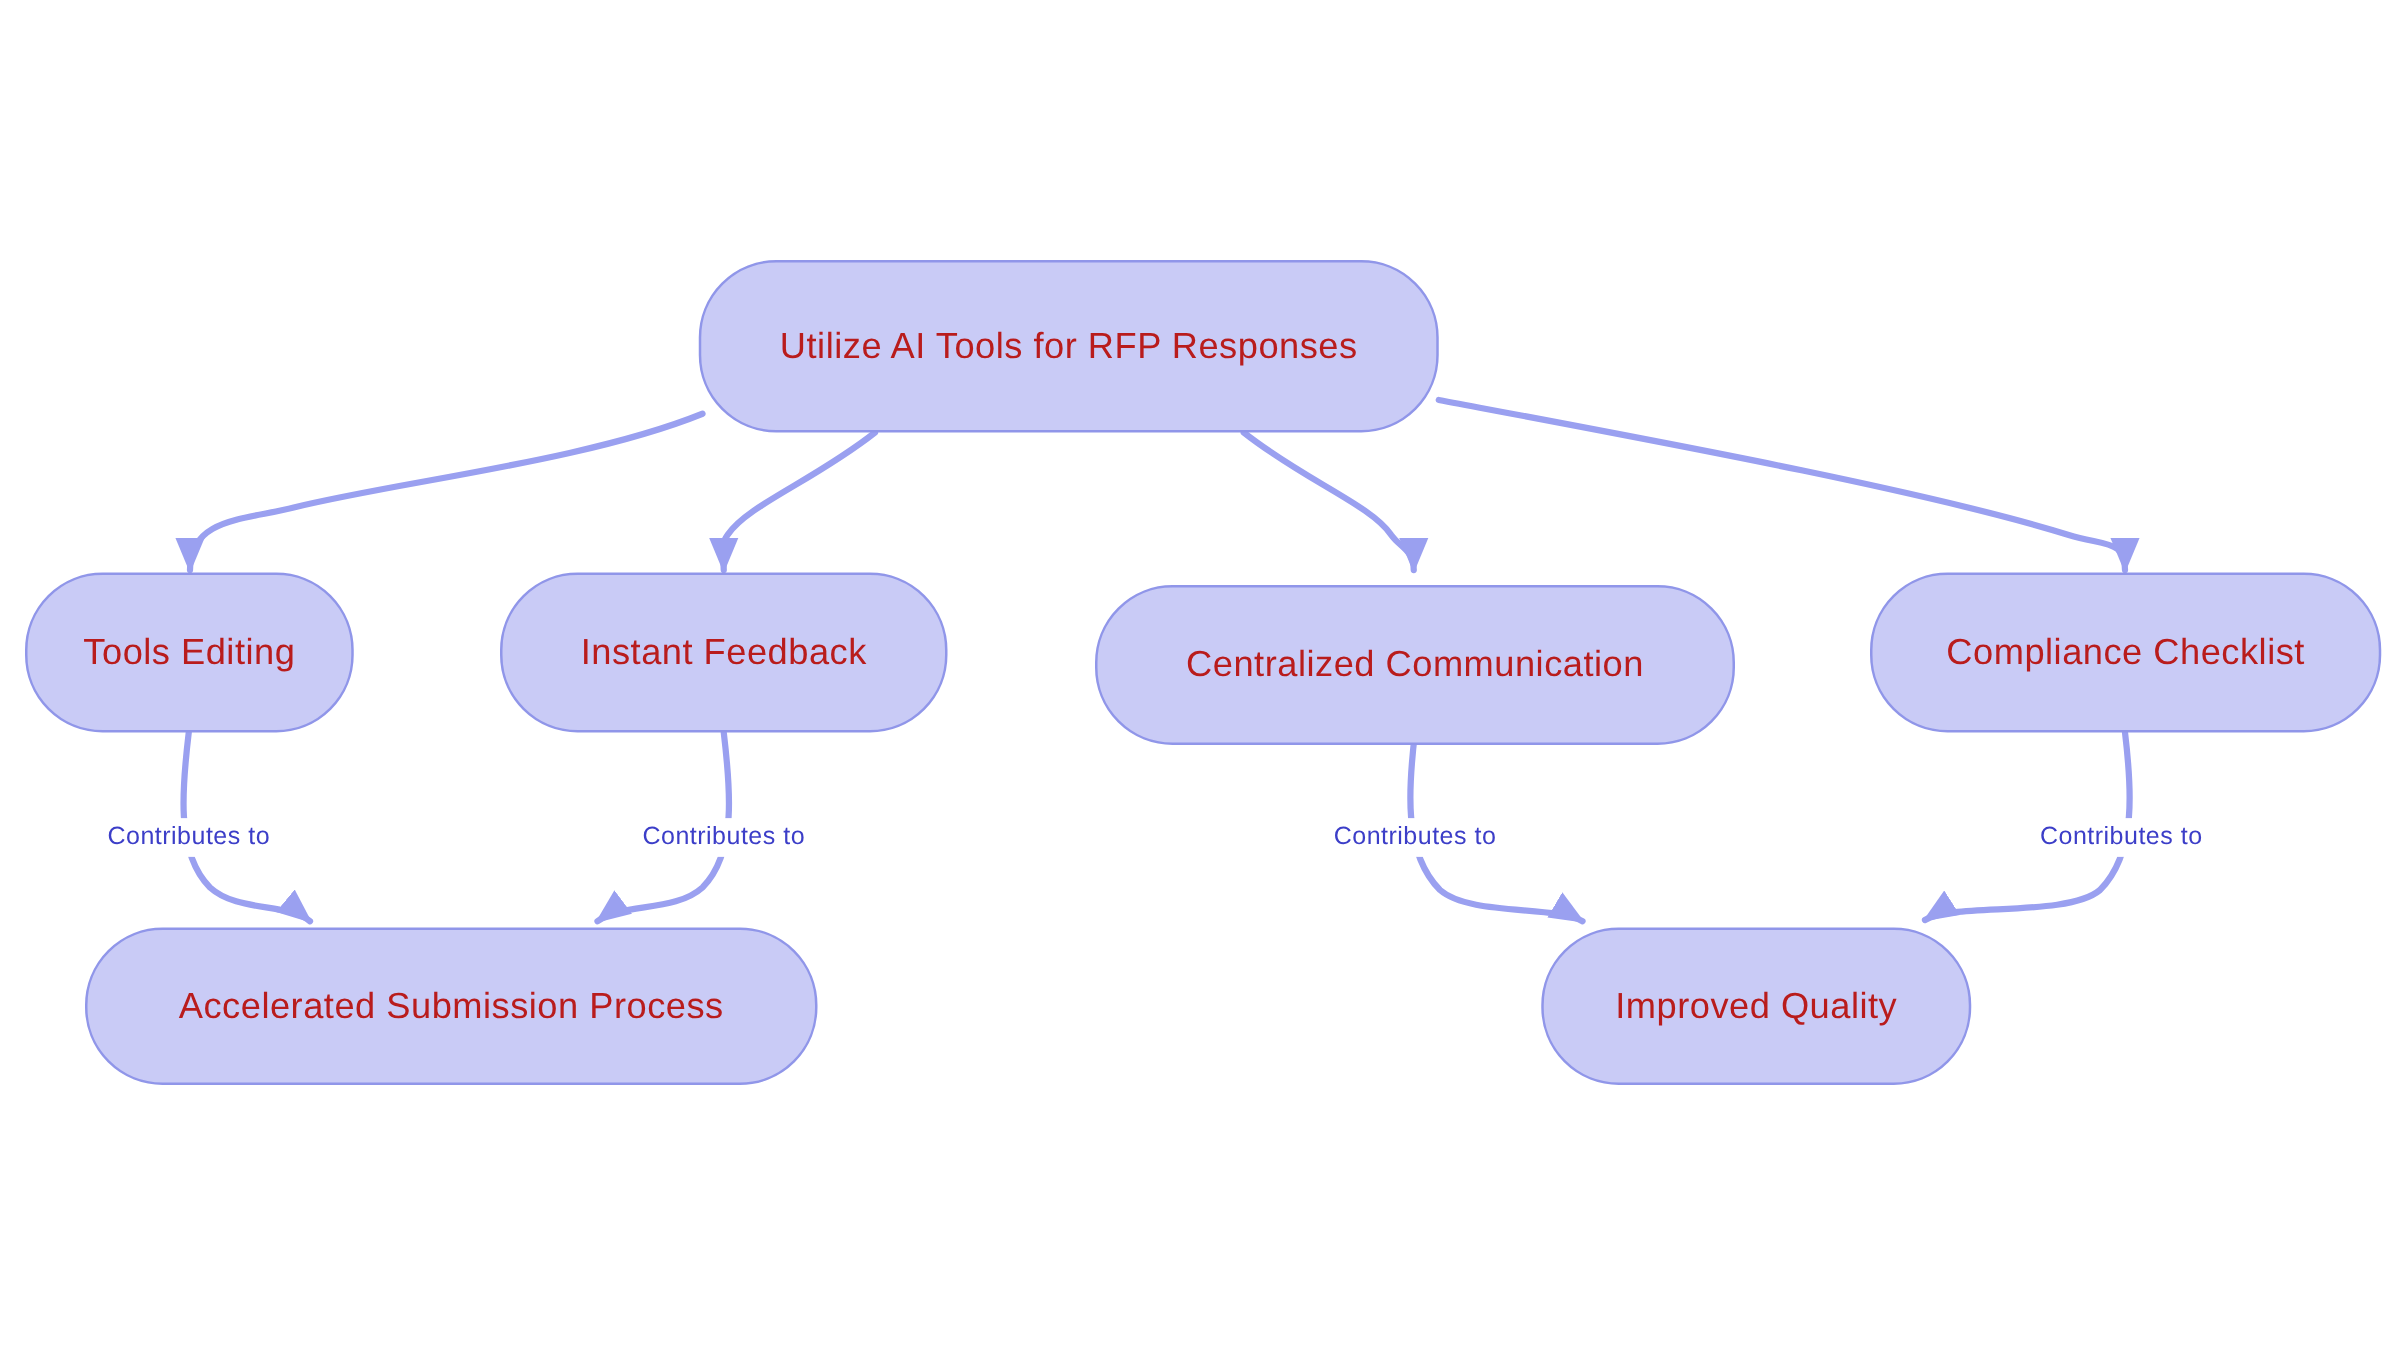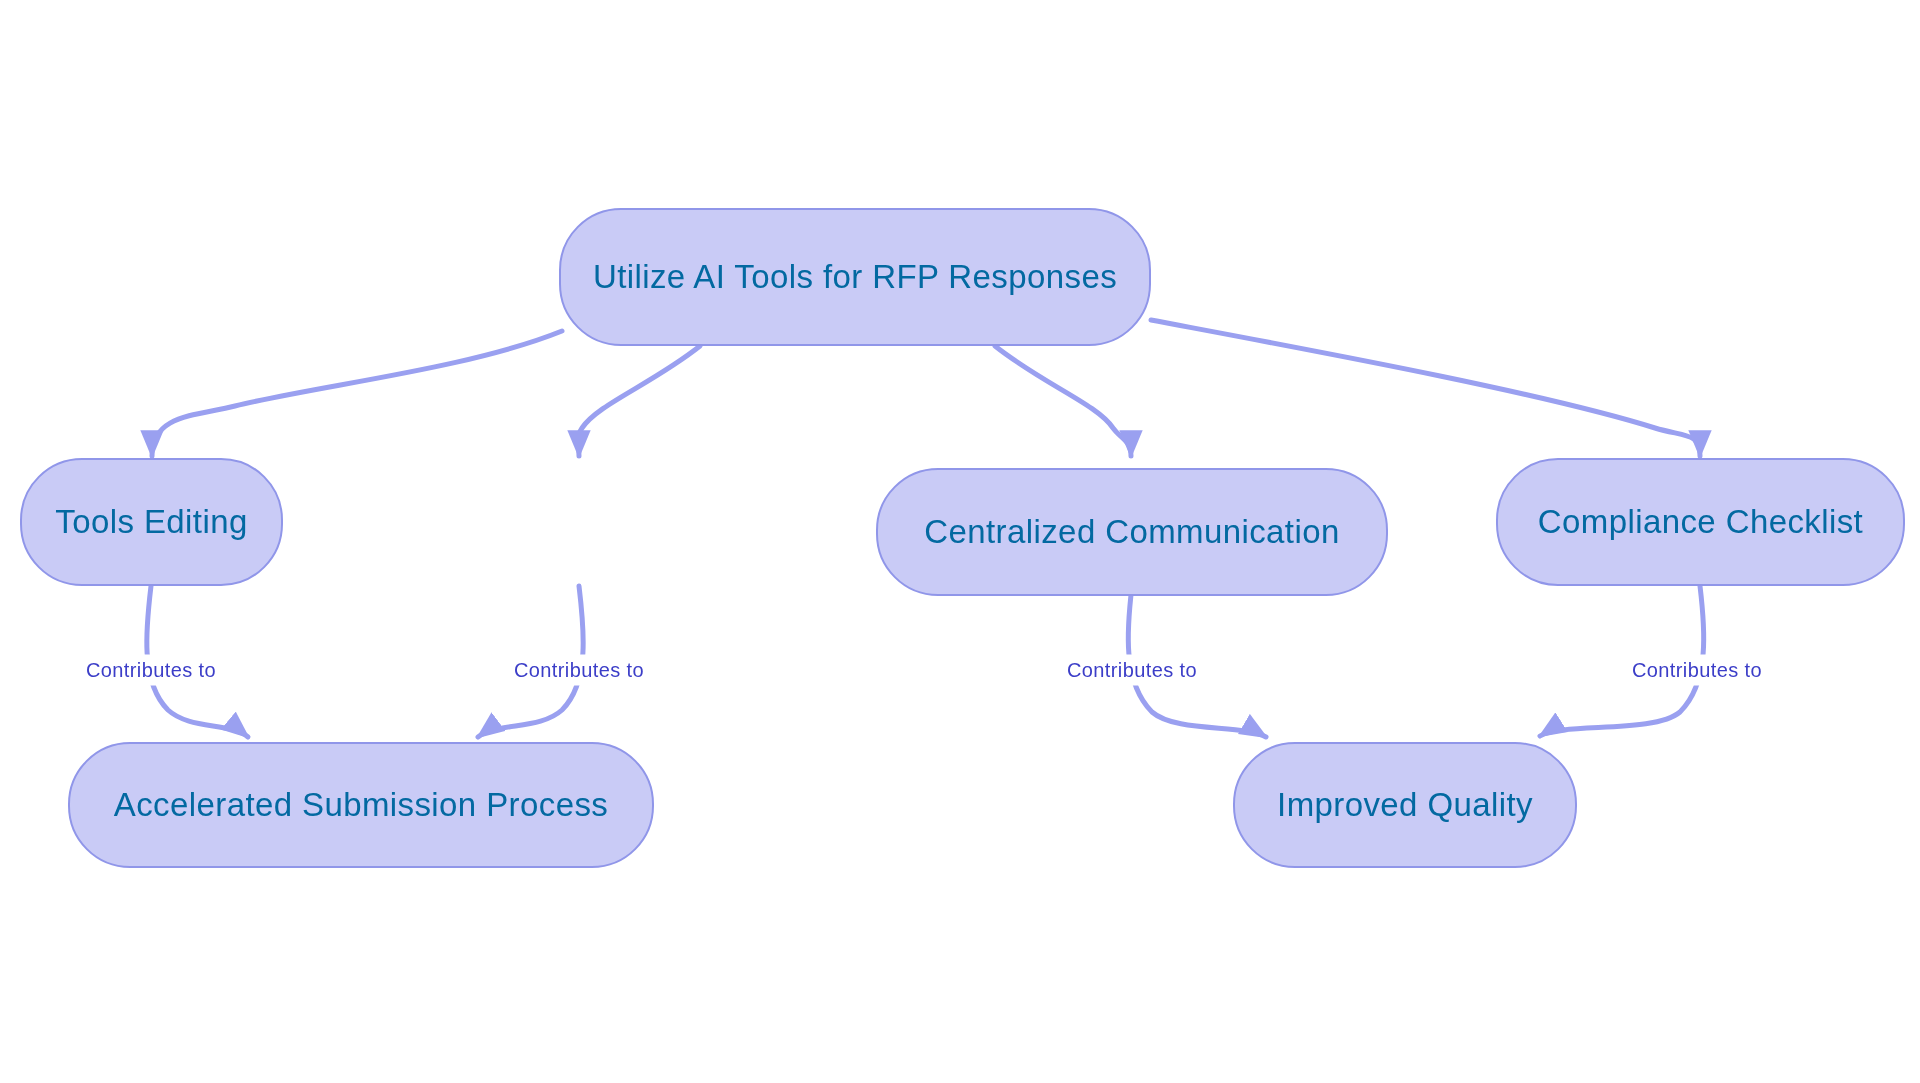--- a/index.html
+++ b/index.html
@@ -23,22 +23,22 @@
     width: 1920px;
     height: 1083px;
     pointer-events: none;
   }
   .node {
     position: absolute;
     box-sizing: border-box;
     background: #c9cbf6;
     border: 2px solid #9096e9;
     border-radius: 62px;
-    color: #0369a1;
-    font-size: 33px;
+    color: #b91c1c;
+    font-size: 29px;
     letter-spacing: 0.4px;
     display: flex;
     align-items: center;
     justify-content: center;
     white-space: nowrap;
     z-index: 2;
   }
   .edge-label {
     position: absolute;
     transform: translate(-50%, -50%);
@@ -87,20 +87,23 @@
       <path d="M 1700 586 C 1705 628, 1710 682, 1680 712 C 1654 734, 1562 722, 1540 736" marker-end="url(#arrowhead)"></path>
     </g>
   </svg>
 
   <div id="n-root" class="node">
     <span>Utilize AI Tools for RFP Responses</span>
   </div>
   <div id="n-live" class="node">
     <span>Tools Editing</span>
   </div>
+  <div id="n-instant" class="node">
+    <span>Instant Feedback</span>
+  </div>
   <div id="n-central" class="node">
     <span>Centralized Communication</span>
   </div>
   <div id="n-accel" class="node">
     <span>Accelerated Submission Process</span>
   </div>
   <div id="n-compliance" class="node">
     <span>Compliance Checklist</span>
   </div>
   <div id="n-improved" class="node">

